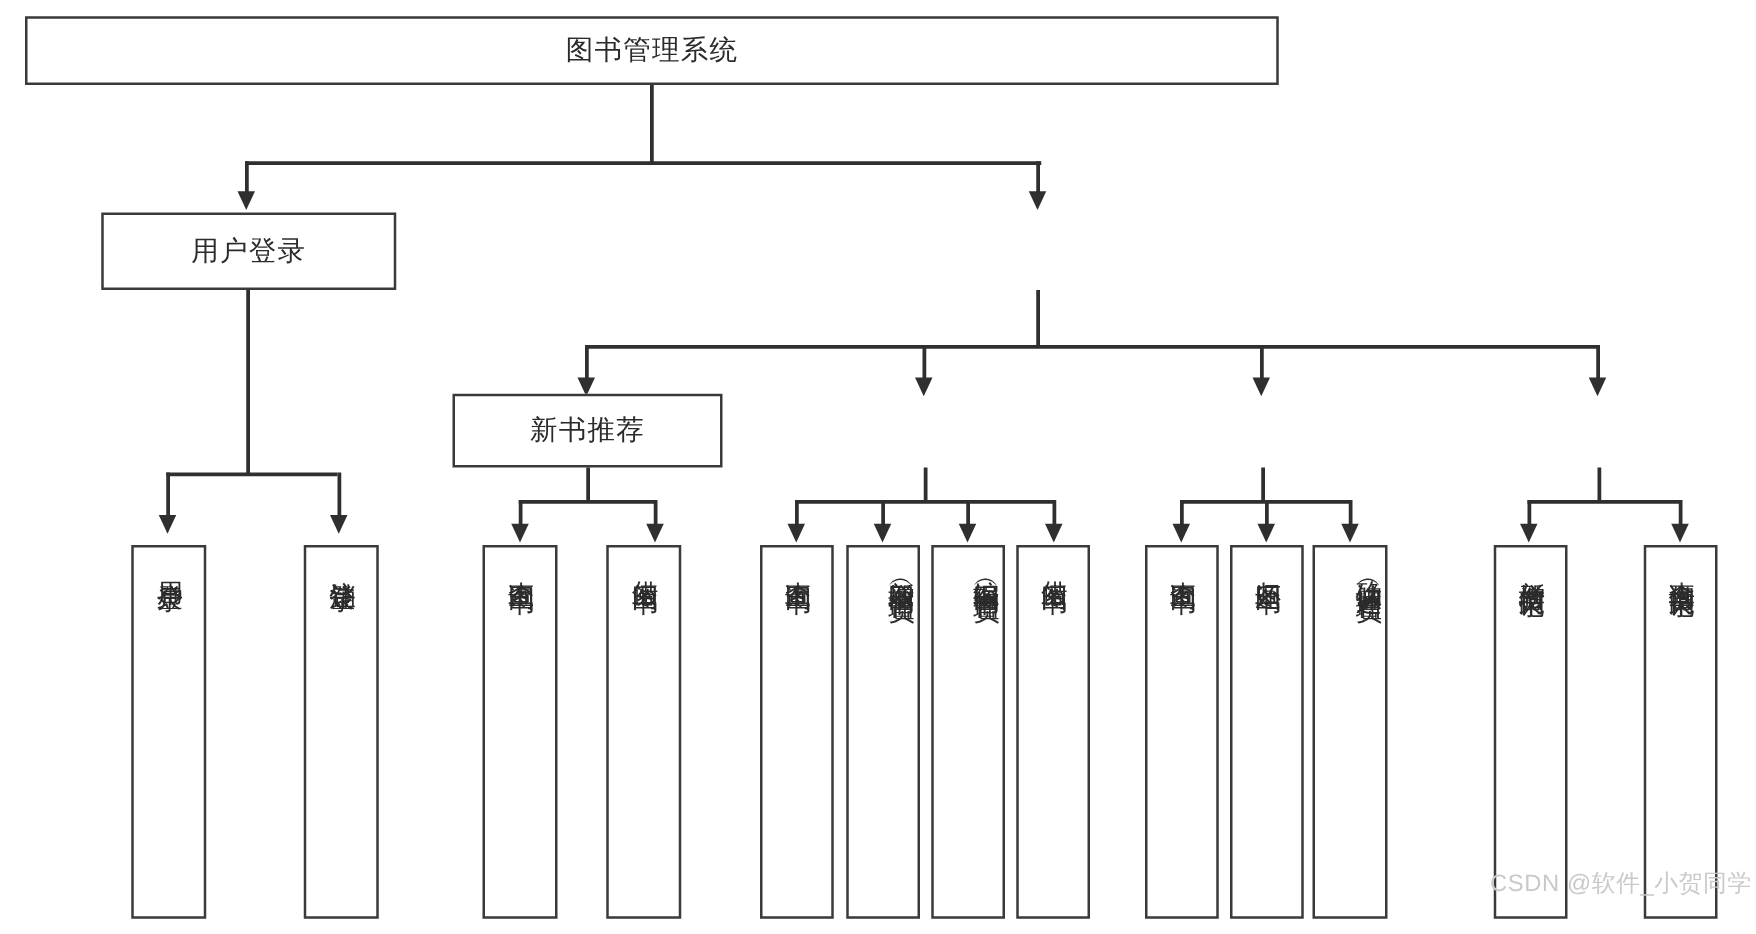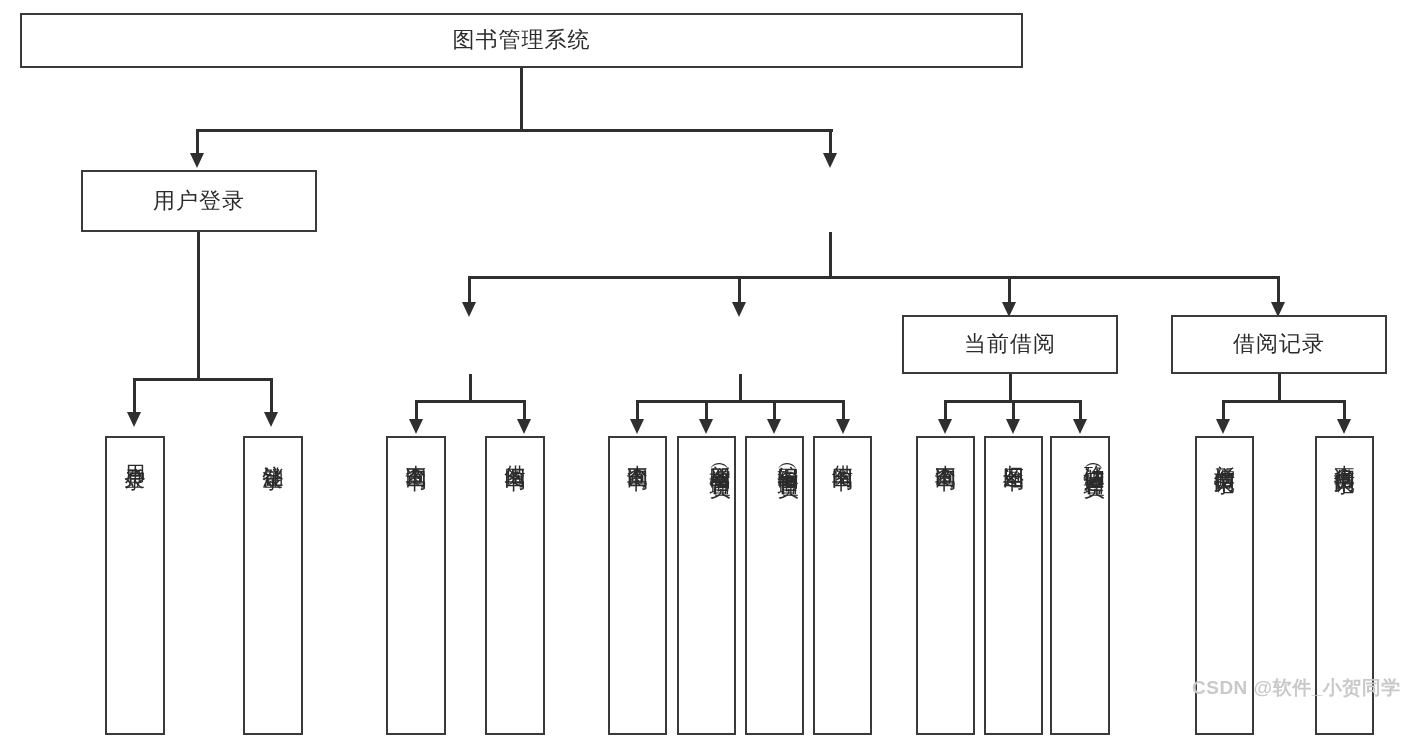--- a/index.html
+++ b/index.html
@@ -114,25 +114,22 @@
 
   <div class="edge v" style="left:738px; top:276px; height:28px;"></div>
   <div class="arrow" style="left:732px; top:302px;"></div>
 
   <div class="edge v" style="left:1008px; top:276px; height:28px;"></div>
   <div class="arrow" style="left:1002px; top:302px;"></div>
 
   <div class="edge v" style="left:1277px; top:276px; height:28px;"></div>
   <div class="arrow" style="left:1271px; top:302px;"></div>
 
-  <div class="node horiz" style="left:902px; top:315px; width:216px; height:59px;">
-    <span>当前借阅</span>
-  </div>
-  <div class="node horiz" style="left:1171px; top:315px; width:216px; height:59px;">
-    <span>借阅记录</span>
+  <div class="node horiz" style="left:362px; top:315px; width:216px; height:59px;">
+    <span>新书推荐</span>
   </div>
 
   <div class="edge v" style="left:469px; top:374px; height:28px;"></div>
   <div class="edge h" style="left:415px; top:400px; width:110px;"></div>
   <div class="edge v" style="left:415px; top:400px; height:21px;"></div>
   <div class="arrow" style="left:409px; top:419px;"></div>
   <div class="edge v" style="left:523px; top:400px; height:21px;"></div>
   <div class="arrow" style="left:517px; top:419px;"></div>
 
   <div class="edge v" style="left:739px; top:374px; height:28px;"></div>
@@ -199,15 +196,15 @@
     <span class="txt">确认归还（管理员）</span>
   </div>
 
   <div class="node vert center" style="left:1195px; top:436px; width:59px; height:299px;">
     <span class="txt">新增借阅记录</span>
   </div>
   <div class="node vert center" style="left:1315px; top:436px; width:59px; height:299px;">
     <span class="txt">查询借阅记录</span>
   </div>
 
-  <div id="watermark" style="left:1192px; top:675px;font-weight:bold;">CSDN @软件_小贺同学</div>
+  <div id="watermark" style="left:1192px; top:694px;">CSDN @软件_小贺同学</div>
 
 </div>
 
 </body></html>

